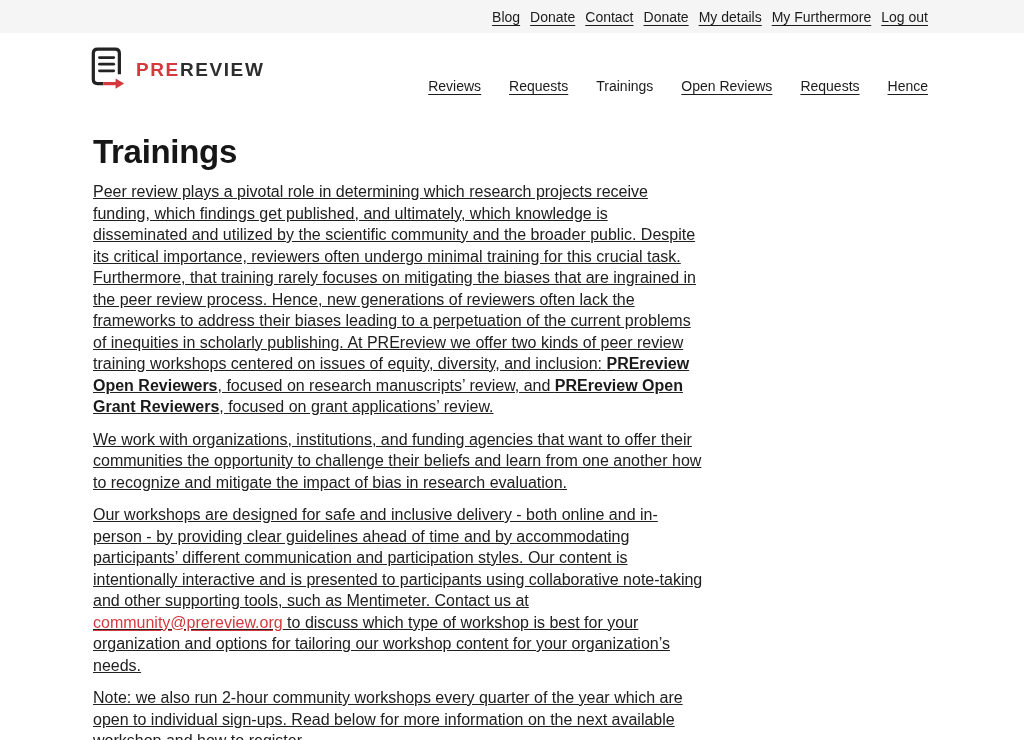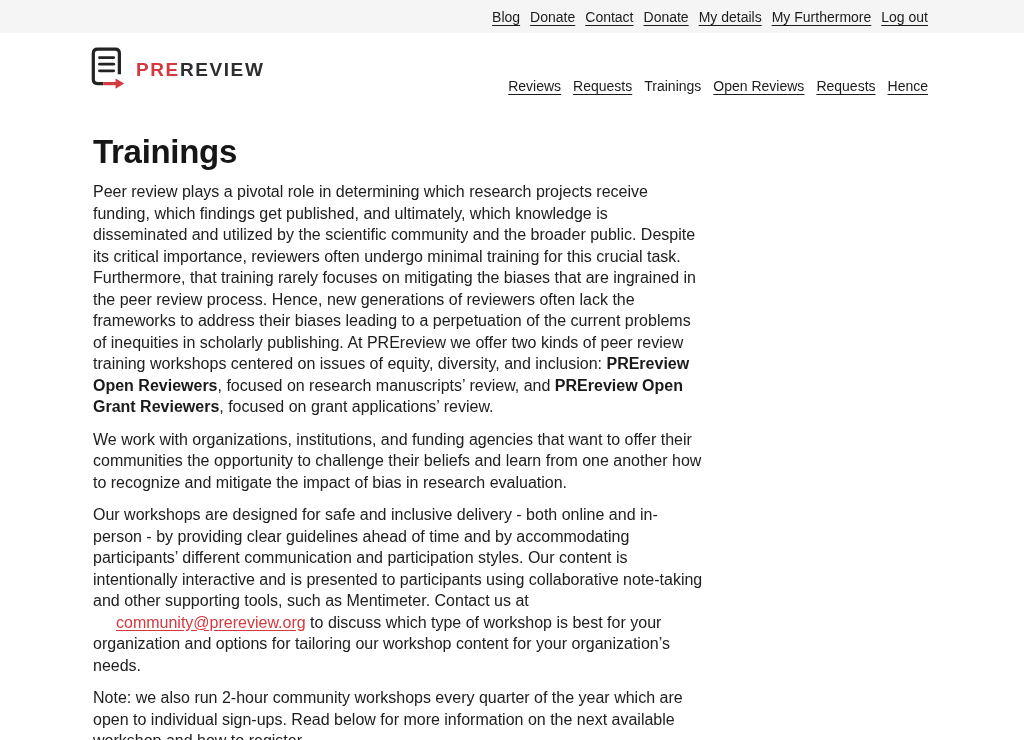--- a/index.html
+++ b/index.html
@@ -32,41 +32,41 @@
     padding:12px 96px 12px 90px;background:#ffffff;
   }
   .logo{display:flex;align-items:center;gap:10px;text-decoration:none;cursor:pointer;}
   .logo-text{font-weight:700;font-size:19px;letter-spacing:1.6px;color:#2e2e2e;}
   .logo-pre{color:var(--brand-red);}
   .logo-review{color:#2e2e2e;}
   .doc-outline{fill:none;stroke:var(--ink);stroke-width:3.4;}
   .doc-line{stroke:var(--ink);stroke-width:3;stroke-linecap:round;}
   .arrow-shaft{stroke:var(--brand-red);stroke-width:3.4;}
   .arrow-head{fill:var(--brand-red);}
-  .main-nav{display:flex;gap:12px;align-items:center;}
+  .main-nav{display:flex;gap:28px;align-items:center;}
   .main-nav a{
     font-size:14px;color:#1b1b1b;text-decoration:underline;
     text-underline-offset:3px;cursor:pointer;
   }
   .main-nav a.active{text-decoration:none;}
   
   .content{padding-left:93px;}
   h1{
     font-size:33px;font-weight:700;color:#161616;
     margin:27px 0 10px;letter-spacing:-0.3px;
   }
   article{width:612px;}
   article p{
     font-size:16px;line-height:21.5px;margin:0 0 11px;color:var(--text);
-    hyphens:auto;-webkit-hyphens:auto;
+    hyphens:auto;text-decoration:underline;-webkit-hyphens:auto;
   }
   article .bold{font-weight:700;color:#1a1a1a;}
   .email-link{
     color:var(--brand-red);text-decoration:underline;
-    text-underline-offset:2px;cursor:pointer;margin-left:23px;
+    text-underline-offset:2px;cursor:pointer;
   }
 </style>
 </head>
 <body>
 
 <div class="topbar">
   <nav class="topbar-nav">
       <a href="#">Blog</a>
       <a href="#">Donate</a>
       <a href="#">Contact</a>

